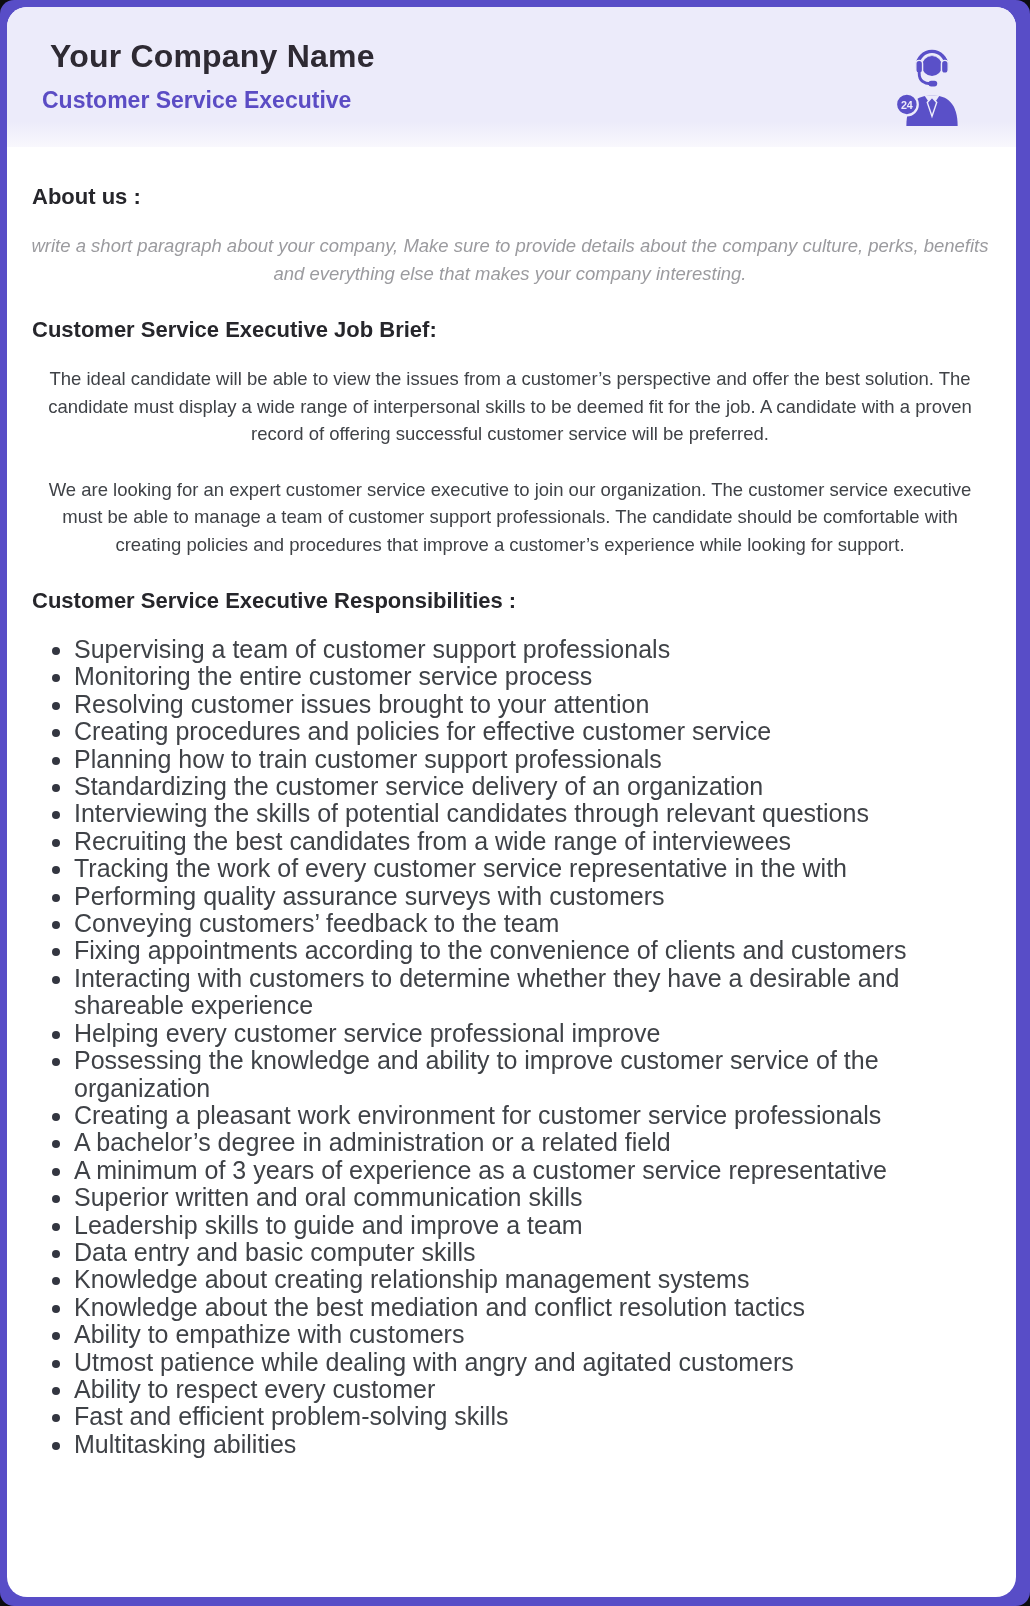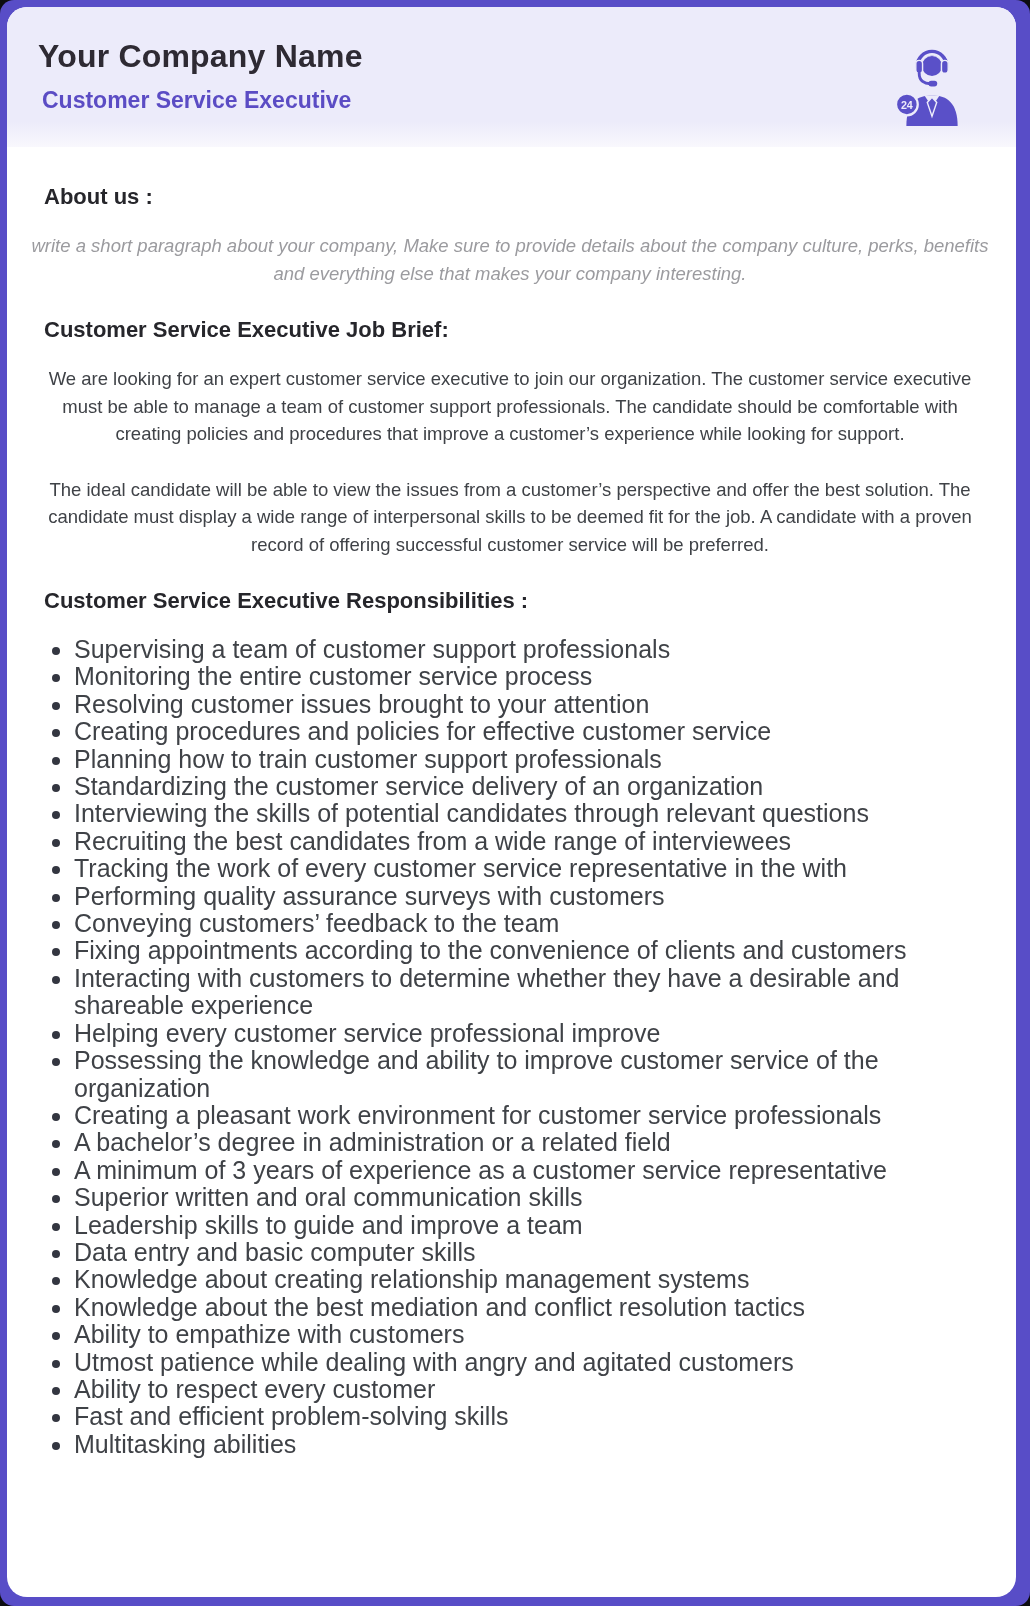--- a/index.html
+++ b/index.html
@@ -29,21 +29,21 @@
   }
   .card-header {
     height: 140px;
     background: linear-gradient(to bottom, #ECEBFA 0%, #ECEBFA 82%, #F9F8FD 100%);
     padding: 31px 46px 0 31px;
     display: flex;
     justify-content: space-between;
     align-items: flex-start;
   }
   .company-name {
-    margin: 0 0 12px 0;
+    margin: 0 0 12px 12px;
     font-size: 32px;
     font-weight: 700;
     color: #2E2A33;
     letter-spacing: 0.2px;
   }
   .job-title {
     margin: 4px;
     font-size: 23px;
     font-weight: 700;
     color: #5B4CC4;
@@ -55,21 +55,21 @@
     flex-shrink: 0;
   }
   .content {
     padding: 0 24px 0 21px;
     color: #3F4247;
   }
   .content h3 {
     font-size: 22px;
     font-weight: 700;
     color: #26262B;
-    margin: 30px 0 22px 16px;
+    margin: 30px 0 22px 4px;
   }
   .content h3.first { margin-top: 37px; }
   .content p {
     font-size: 18.5px;
     line-height: 27.5px;
     margin: 0 0 28px 0;
     color: #3F4247;
     text-align: center;
   }
   .content p.placeholder {
@@ -126,22 +126,22 @@
         </svg>
       </div>
     </header>
 
     <main class="content">
 
       <h3 class="first">About us :</h3>
       <p class="placeholder">write a short paragraph about your company, Make sure to provide details about the company culture, perks, benefits and everything else that makes your company interesting.</p>
 
       <h3>Customer Service Executive Job Brief:</h3>
+      <p>The ideal candidate will be able to view the issues from a customer’s perspective and offer the best solution. The candidate must display a wide range of interpersonal skills to be deemed fit for the job. A candidate with a proven record of offering successful customer service will be preferred.</p>
       <p>We are looking for an expert customer service executive to join our organization. The customer service executive must be able to manage a team of customer support professionals. The candidate should be comfortable with creating policies and procedures that improve a customer’s experience while looking for support.</p>
-      <p>The ideal candidate will be able to view the issues from a customer’s perspective and offer the best solution. The candidate must display a wide range of interpersonal skills to be deemed fit for the job. A candidate with a proven record of offering successful customer service will be preferred.</p>
 
       <h3>Customer Service Executive Responsibilities :</h3>
       <ul>
           <li>Supervising a team of customer support professionals</li>
           <li>Monitoring the entire customer service process</li>
           <li>Resolving customer issues brought to your attention</li>
           <li>Creating procedures and policies for effective customer service</li>
           <li>Planning how to train customer support professionals</li>
           <li>Standardizing the customer service delivery of an organization</li>
           <li>Interviewing the skills of potential candidates through relevant questions</li>

